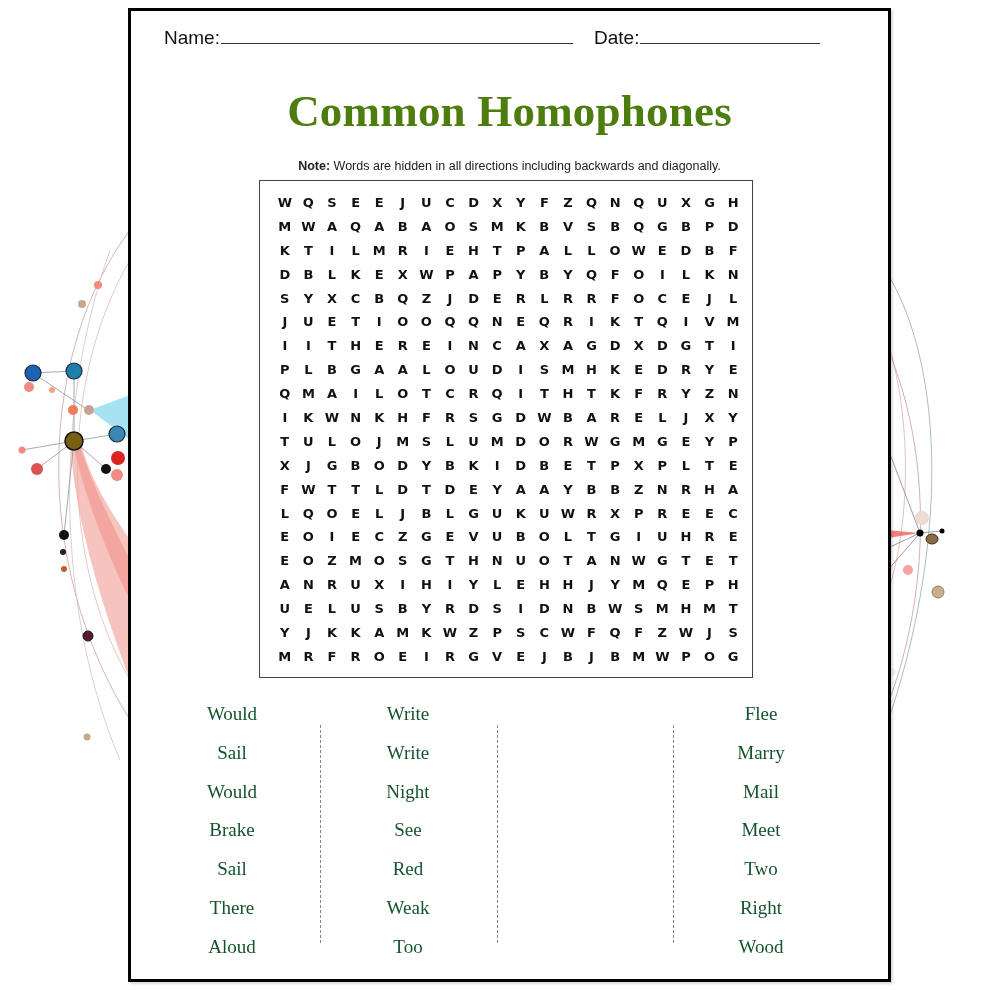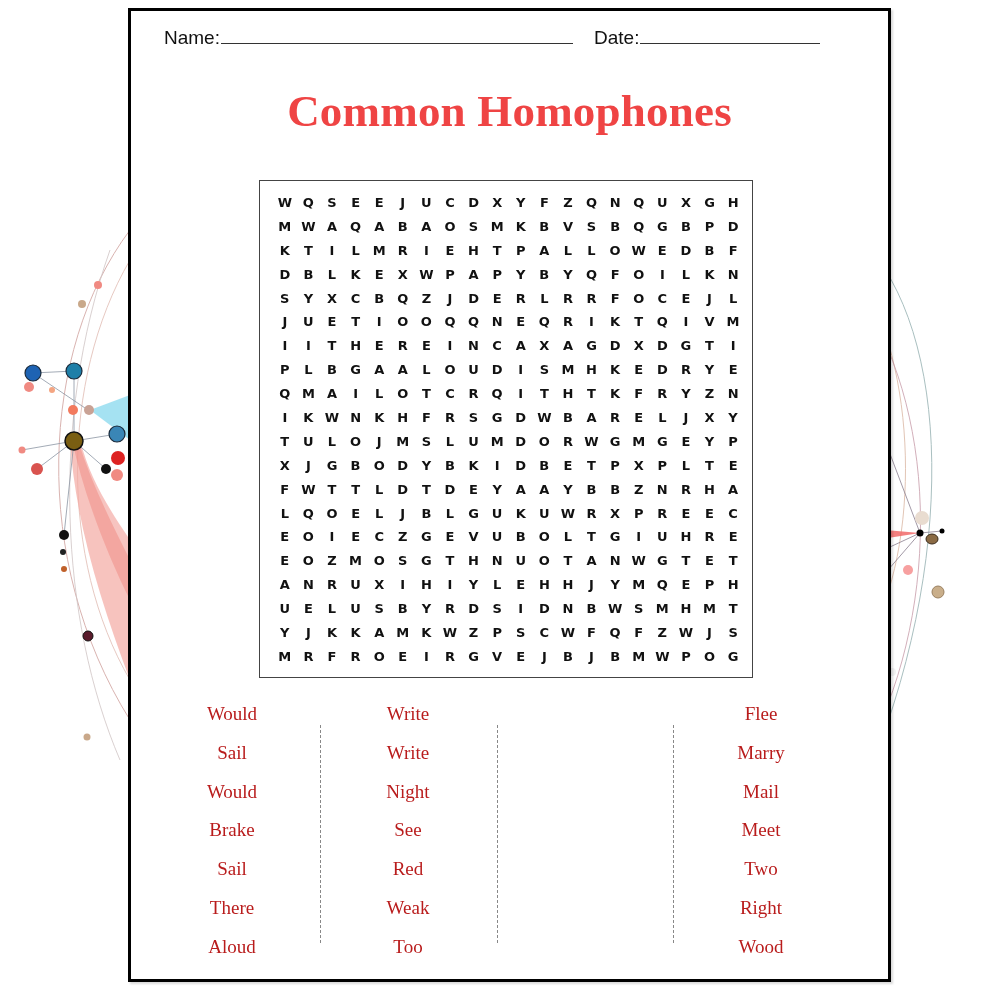--- a/index.html
+++ b/index.html
@@ -20,21 +20,21 @@
       position: absolute; top: 16px; font-family: "Liberation Sans", sans-serif;
       font-size: 19px; color: #111; white-space: nowrap;
     }
     .hdr .line {
       display: inline-block; border-bottom: 1.5px solid #333;
       vertical-align: baseline; height: 14px; margin-left: 1px;
     }
     .title {
       position: absolute; left: 0; right: 0; top: 74px; text-align: center;
       font-family: "Liberation Serif", serif; font-weight: bold;
-      font-size: 45px; color: #ef4444; letter-spacing: 0.2px;
+      font-size: 45px; color: #4d7c0f; letter-spacing: 0.2px;
     }
     .note {
       position: absolute; left: 0; right: 0; top: 148px; text-align: center;
       font-size: 12.5px; color: #222; font-family: "Liberation Sans", sans-serif;
     }
     .note b { font-weight: bold; }
     .grid-box {
       position: absolute; left: 128px; top: 169px;
       width: 494px; height: 498px;
       border: 1.5px solid #444; box-sizing: border-box;
@@ -52,21 +52,21 @@
     }
     .words {
       position: absolute; left: 0; top: 692px; width: 727px; height: 260px;
     }
     .col {
       position: absolute; top: 0; width: 120px;
       display: flex; flex-direction: column; align-items: center;
     }
     .word {
       height: 38.8px; line-height: 22px;
-      font-family: "Liberation Serif", serif; font-size: 19px; color: #b91c1c;
+      font-family: "Liberation Serif", serif; font-size: 19px; color: #14532d;
     }
     .divider {
       position: absolute; top: 22px; height: 218px; width: 0;
       border-left: 1px dashed #888;
     }
   </style>
 </head>
 <body>
 
 <svg class="bg-deco" viewBox="0 0 990 990" xmlns="http://www.w3.org/2000/svg">
@@ -138,20 +138,23 @@
 
   <div class="hdr" style="left:33px;">
     <span>Name:</span><span class="line" style="width:352px;"></span>
   </div>
   <div class="hdr" style="left:463px;">
     <span>Date:</span><span class="line" style="width:180px;"></span>
   </div>
 
   <div class="title">Common Homophones</div>
 
+  <div class="note">
+    <b>Note:</b><span> Words are hidden in all directions including backwards and diagonally.</span>
+  </div>
 
   <div class="grid-box">
     <div class="grid" id="grid">
         <span class="cell">W</span>
         <span class="cell">Q</span>
         <span class="cell">S</span>
         <span class="cell">E</span>
         <span class="cell">E</span>
         <span class="cell">J</span>
         <span class="cell">U</span>

